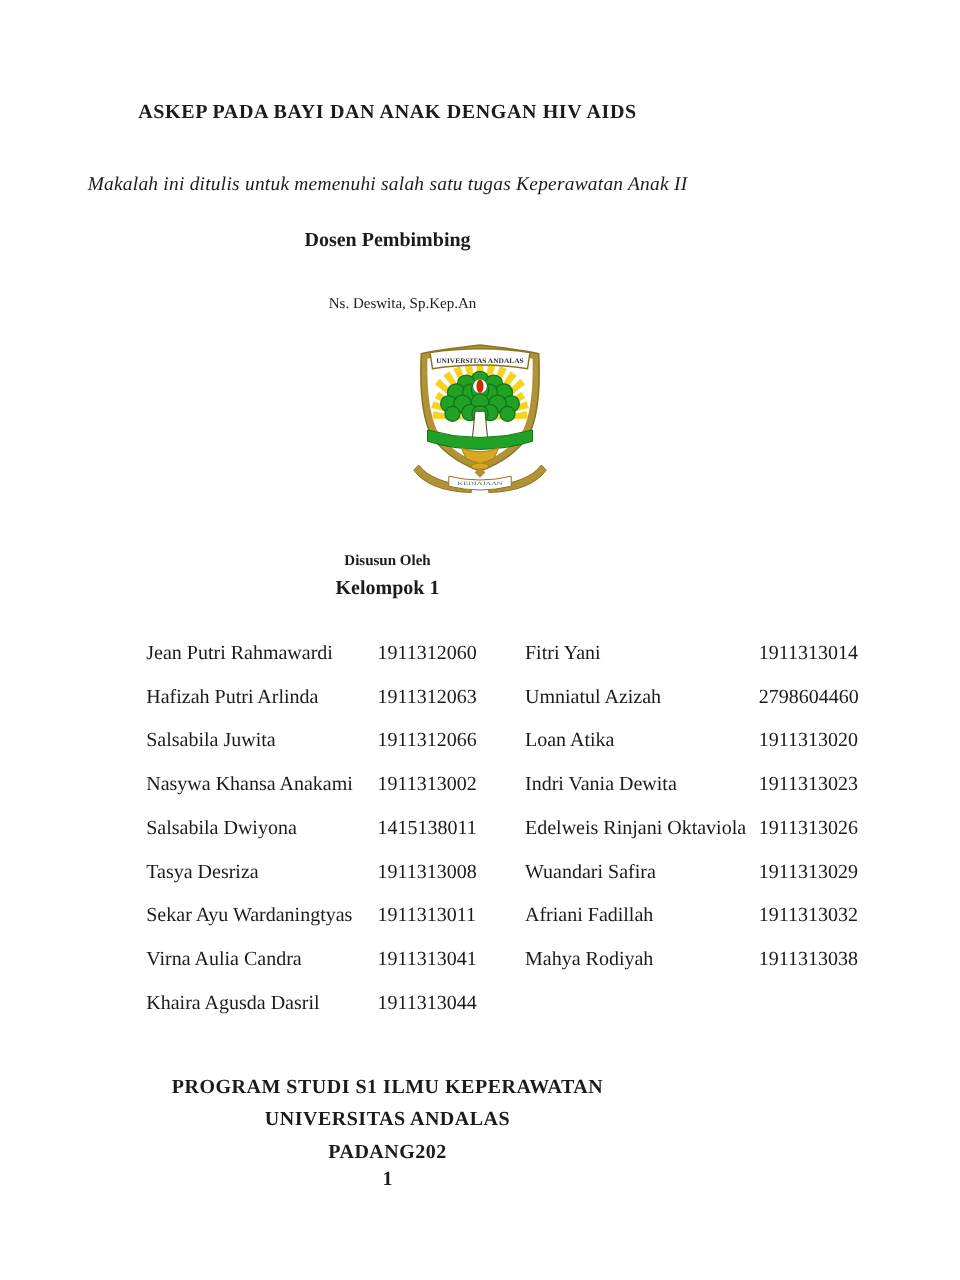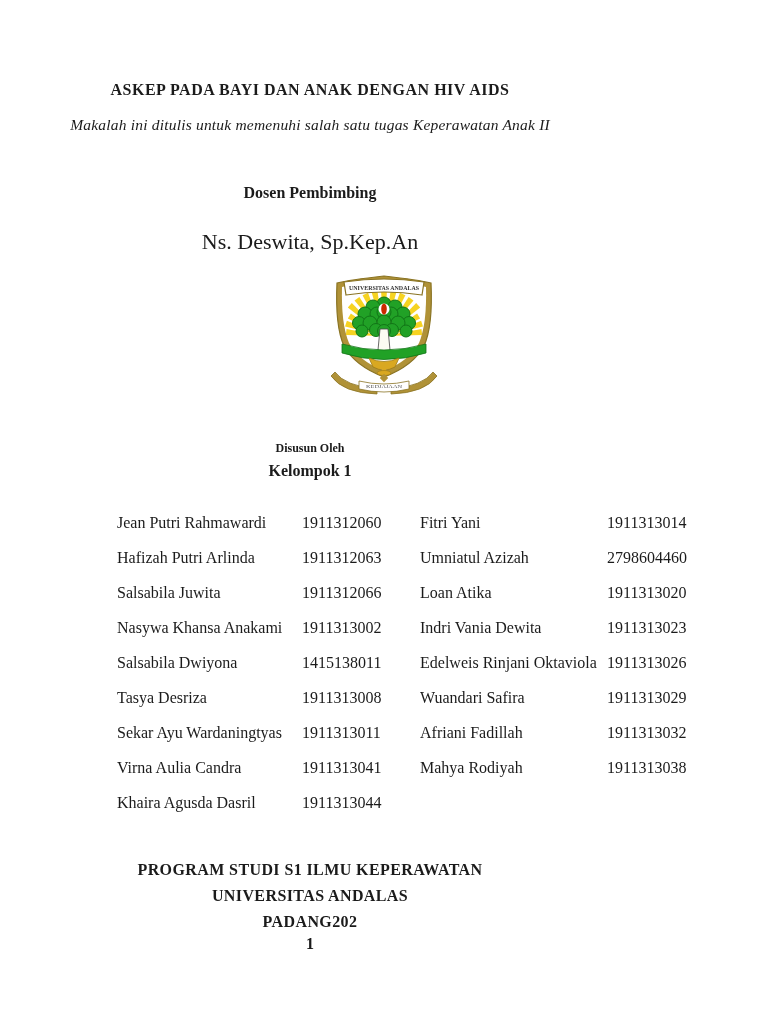--- a/index.html
+++ b/index.html
@@ -9,23 +9,23 @@
     font-family:"Liberation Serif", serif;
     color:#1b1b1b;
     position:relative;
     overflow:hidden;
   }
   .center-line {
     position:absolute; left:0; width:620px;
     text-align:center; line-height:20px; white-space:nowrap;
   }
   .doc-title   { top:80px;  font-size:16px; font-weight:bold; letter-spacing:0.5px; }
-  .doc-sub     { top:115px; font-size:15.5px; font-style:italic; letter-spacing:0.2px; }
+  .doc-sub     { top:138px; font-size:15.5px; font-style:italic; letter-spacing:0.2px; }
   .dosen-head  { top:183px; font-size:16px; font-weight:bold; }
-  .dosen-name  { top:232px; font-size:22px; }
+  .dosen-name  { top:232px; font-size:12px;margin-left:12px; }
   .disusun     { top:438px; font-size:12px; font-weight:bold; }
   .kelompok    { top:461px; font-size:16px; font-weight:bold; }
 
   .logo-wrap { position:absolute; left:329px; top:274px; width:110px; height:122px; }
 
   .members {
     position:absolute; left:117px; top:506px; width:572px;
     font-size:16px;
   }
   .member-row { display:flex; height:34.9px; align-items:center; }

